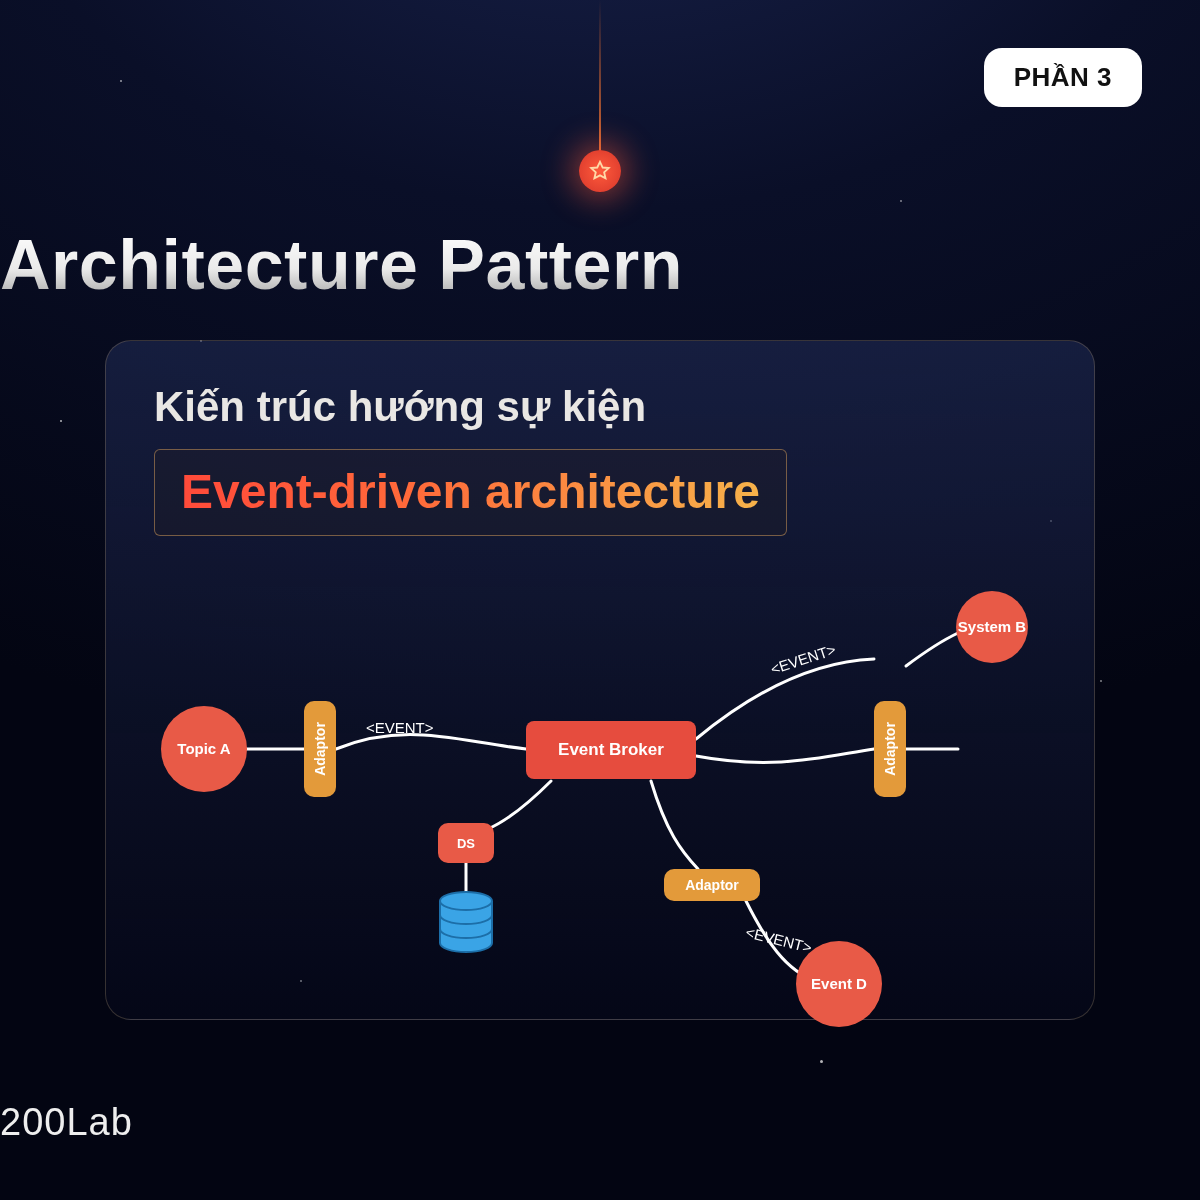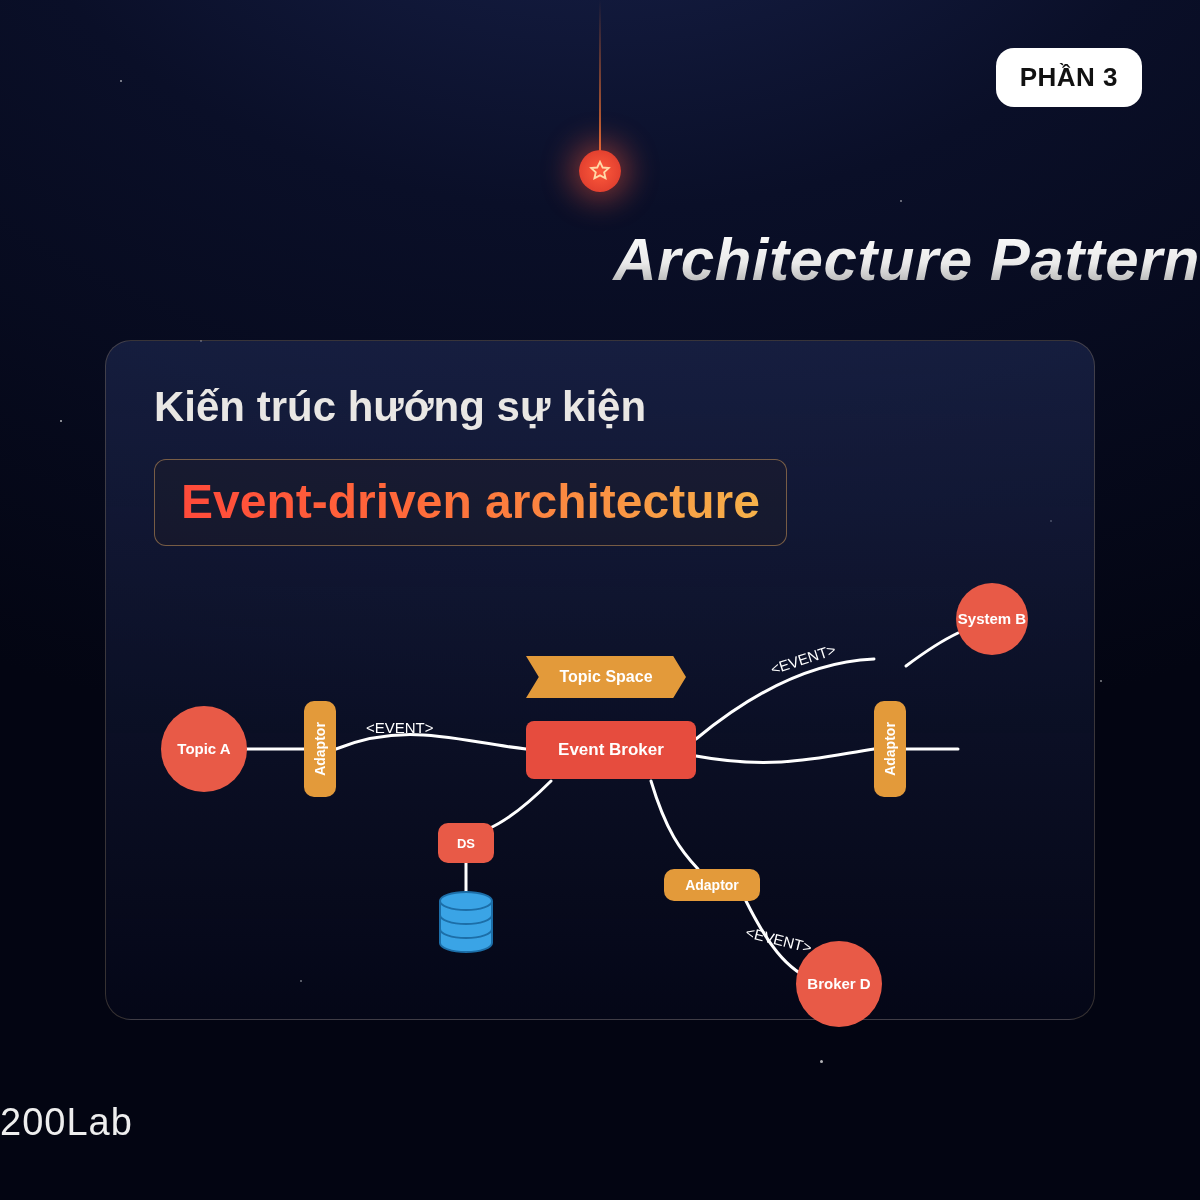--- a/index.html
+++ b/index.html
@@ -8,58 +8,57 @@
     font-family: -apple-system, BlinkMacSystemFont, "Segoe UI", Helvetica, Arial, sans-serif;
     background: radial-gradient(ellipse 1400px 1000px at 50% -20%, #1a2450 0%, #0a0f28 45%, #030512 100%);
     position: relative;
     color: #fff;
   }
   .stars { position: absolute; inset: 0; pointer-events: none; }
   .star { position: absolute; background: #fff; border-radius: 50%; }
   .badge {
     position: absolute; top: 48px; right: 58px;
     background: #fff; color: #111; font-weight: 800;
-    font-size: 26px; padding: 14px 24px; border-radius: 18px;
+    font-size: 26px; padding: 14px 30px; border-radius: 18px;
     letter-spacing: 0.5px;
   }
   .trail {
     position: absolute; left: 50%; top: 0; transform: translateX(-50%);
     width: 2px; height: 160px;
     background: linear-gradient(to bottom, rgba(255,120,50,0) 0%, rgba(255,120,50,0.9) 100%);
   }
   .star-icon {
     position: absolute; left: 50%; top: 150px; transform: translateX(-50%);
     width: 42px; height: 42px; border-radius: 50%;
     background: radial-gradient(circle, #ff5a3c 0%, #d6362a 100%);
     box-shadow: 0 0 30px 8px rgba(255,90,60,0.45);
     display: flex; align-items: center; justify-content: center;
   }
   .star-icon svg { width: 22px; height: 22px; }
   .title {
     position: absolute; top: 225px; left: 0; right: 0;
-    text-align: right; font-size: 60px; font-weight: 700;
+    text-align: left; font-size: 70px; font-weight: 700;
     background: linear-gradient(180deg, #ffffff 0%, #eaeaea 55%, #9a9a9a 100%);
     -webkit-background-clip: text; background-clip: text; color: transparent;
     letter-spacing: 0.5px;
-    font-style: italic;
   }
   .card {
     position: absolute; top: 340px; left: 105px; width: 990px; height: 680px;
     border-radius: 26px;
     background: linear-gradient(180deg, rgba(40,52,100,0.45) 0%, rgba(10,15,40,0.25) 100%);
     border: 1px solid rgba(150,130,100,0.35);
     padding: 42px 48px 30px 48px;
   }
   .subtitle {
     font-size: 42px; font-weight: 700; color: #e9e7e4;
   }
   .highlight-box {
-    margin-top: 28px; display: inline-block;
+    margin-top: 18px; display: inline-block;
     border: 1.5px solid rgba(200,150,90,0.55);
-    border-radius: 12px; padding: 14px 26px 16px 26px;
+    border-radius: 6px; padding: 14px 26px 16px 26px;
     background: rgba(40,30,30,0.25);
   }
   .highlight-text {
     font-size: 48px; font-weight: 700;
     background: linear-gradient(90deg, #ff4a3a 0%, #ff6a3a 40%, #f6b24a 100%);
     -webkit-background-clip: text; background-clip: text; color: transparent;
   }
   .diagram { position: absolute; left: 0; top: 230px; width: 990px; height: 450px; }
   .diagram svg { position: absolute; inset: 0; }
   .node { position: absolute; display: flex; align-items: center; justify-content: center; text-align: center; color: #fff; font-weight: 600; }
@@ -134,23 +133,20 @@
         <path d="M545 210 C 560 260, 575 280, 592 298"></path>
 
         <path d="M640 330 C 660 370, 680 400, 710 410"></path>
 
         <path d="M445 210 C 420 235, 400 250, 382 258"></path>
 
         <path d="M360 292 L 360 320"></path>
       </g>
     </svg>
 
-    <div class="ribbon-wrap" style="left:420px; top:85px;">
-      <div class="ribbon-poly">Topic Space</div>
-    </div>
 
     <div class="node broker" style="left:420px; top:150px;">Event Broker</div>
 
     <div class="node circle" style="left:55px; top:135px;">Topic A</div>
 
     <div class="node adaptor" style="left:198px; top:130px;">
         <span>Adaptor</span>
       </div>
 
     <div class="evlabel" style="left:260px; top:148px;">&lt;EVENT&gt;</div>
@@ -168,24 +164,24 @@
         <path d="M4 10 v42 M56 10 v42" fill="none" stroke="#1c6ea8" stroke-width="2"></path>
       </svg>
     </div>
 
     <div class="node adaptor" style="left:768px; top:130px;">
         <span>Adaptor</span>
       </div>
 
     <div class="evlabel" style="left:665px; top:90px; transform: rotate(-18deg);">&lt;EVENT&gt;</div>
 
-    <div class="node circle circle-sm" style="left:850px; top:12px;">System B</div>
+    <div class="node circle circle-sm" style="left:850px; top:20px;">System B</div>
 
 
     <div class="node adaptor-h" style="left:558px; top:298px;">Adaptor</div>
 
     <div class="evlabel" style="left:640px; top:352px; transform: rotate(14deg);">&lt;EVENT&gt;</div>
 
-    <div class="node circle" style="left:690px; top:370px;">Broker D</div>
+    <div class="node circle" style="left:690px; top:370px;">Event D</div>
   </div>
 </div>
 
 <div class="footer">200Lab</div>
 
 </body></html>

